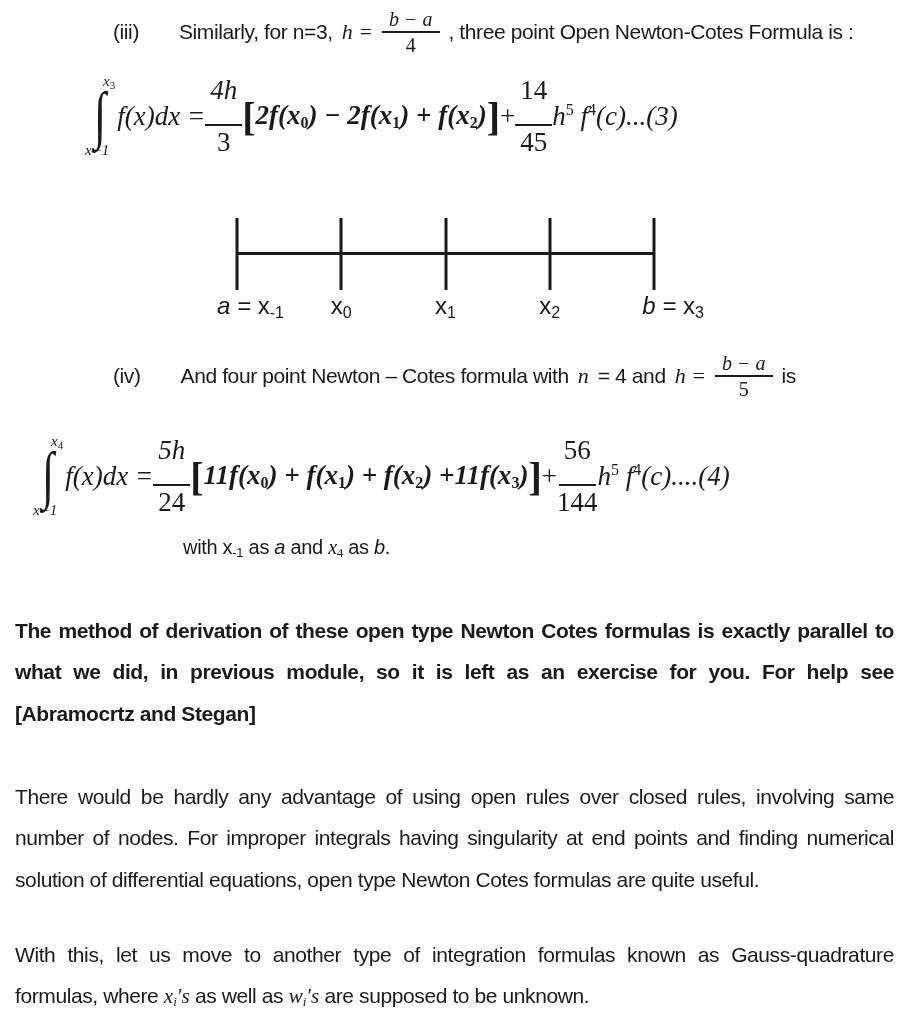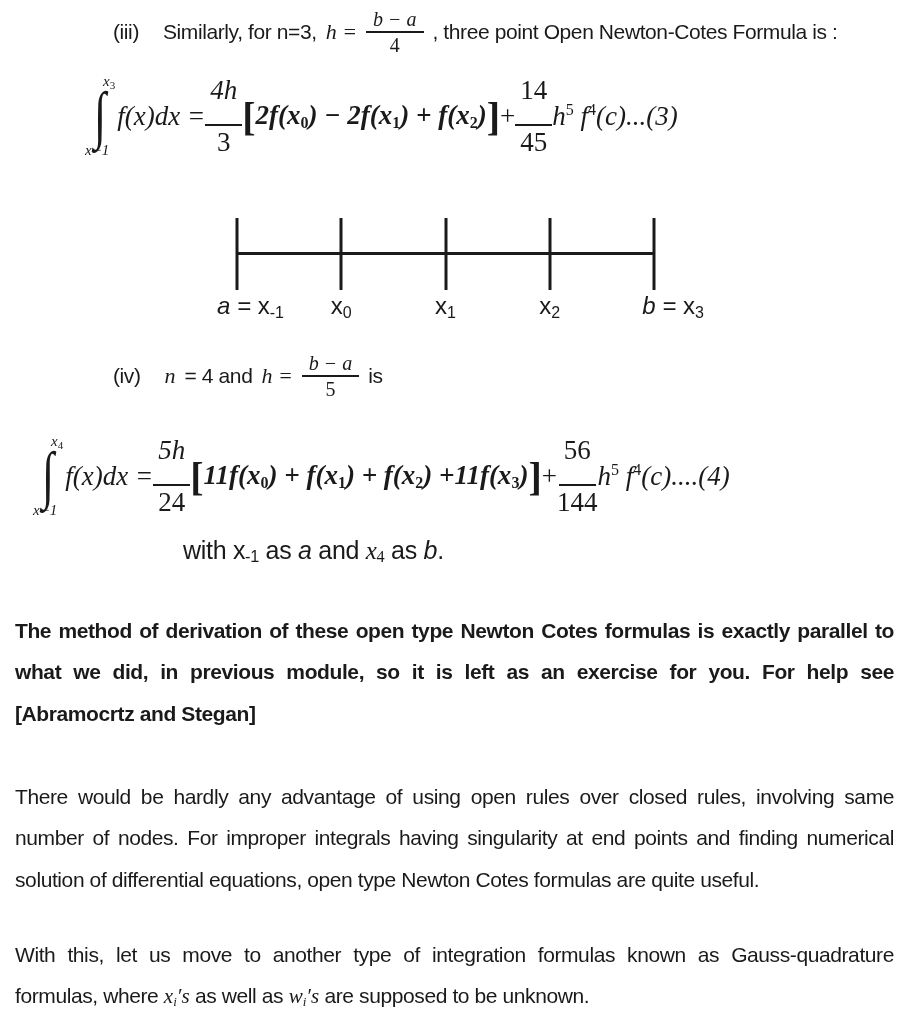--- a/index.html
+++ b/index.html
@@ -6,21 +6,21 @@
   html, body { background:#ffffff; }
   body {
     width:909px; height:1024px; position:relative; overflow:hidden;
     font-family:"Liberation Sans","DejaVu Sans",sans-serif;
     color:#1a1a1a;
   }
   .serif { font-family:"Liberation Serif","DejaVu Serif",serif; }
   .it { font-style:italic; }
 
   
-  .numbered { position:absolute; display:flex; align-items:center; column-gap:24px;
+  .numbered { position:absolute; display:flex; align-items:center; column-gap:40px;
               font-size:21px; letter-spacing:-0.4px; white-space:nowrap; }
   .numbered .content { display:flex; align-items:center; column-gap:9px; }
   #line-iii { top:8px; left:113px; }
   #line-iv  { top:352px; left:113px; }
   .hvar { font-family:"Liberation Serif","DejaVu Serif",serif; font-style:italic; font-size:22px; letter-spacing:0; }
 
   
   .ifrac { display:inline-flex; flex-direction:column; align-items:center;
            font-family:"Liberation Serif","DejaVu Serif",serif; font-size:20px;
            line-height:1.12; letter-spacing:0; font-style:normal; }
@@ -60,21 +60,21 @@
   .nl-label { position:absolute; top:74px; font-size:24px; white-space:nowrap; }
   .nl-label .pre { font-style:italic; }
   .nl-label sub { font-size:16px; vertical-align:-4px; }
   .l0 { left:-20px; }
   .l1 { left:25%; transform:translateX(-50%); }
   .l2 { left:50%; transform:translateX(-50%); }
   .l3 { left:75%; transform:translateX(-50%); }
   .l4 { left:calc(100% + 19px); transform:translateX(-50%); }
 
   
-  #with-note { position:absolute; top:536px; left:183px; font-size:25px; letter-spacing:-0.3px; }
+  #with-note { position:absolute; top:536px; left:183px; font-size:20px; letter-spacing:-0.3px; }
   #with-note sub { font-size:0.65em; vertical-align:-0.2em; }
   #with-note .mx { font-family:"Liberation Serif","DejaVu Serif",serif; font-style:italic; }
   #with-note sub.serif { font-style:normal; }
 
   
   .para { position:absolute; left:15px; width:879px; font-size:21px; line-height:41.4px;
           letter-spacing:-0.4px; text-align:justify; }
   #p1 { top:610px;font-weight:bold; }
   #p2 { top:776px; }
   #p3 { top:934px; }
@@ -130,20 +130,21 @@
     <div class="nl-label l0"><span class="pre">a = </span><span>x</span><sub>-1</sub></div>
     <div class="nl-label l1"><span class="pre"></span><span>x</span><sub>0</sub></div>
     <div class="nl-label l2"><span class="pre"></span><span>x</span><sub>1</sub></div>
     <div class="nl-label l3"><span class="pre"></span><span>x</span><sub>2</sub></div>
     <div class="nl-label l4"><span class="pre">b = </span><span>x</span><sub>3</sub></div>
   </div>
 
   <div class="numbered" id="line-iv">
     <span>(iv)</span>
     <span class="content">
+      <span>And four point Newton – Cotes formula with</span>
       <span class="hvar">n</span>
       <span>= 4 and</span>
       <span class="hvar">h =</span>
       <span class="ifrac">
         <span class="num">b − a</span>
         <span class="den">5</span>
       </span>
       <span>is</span>
     </span>
   </div>

